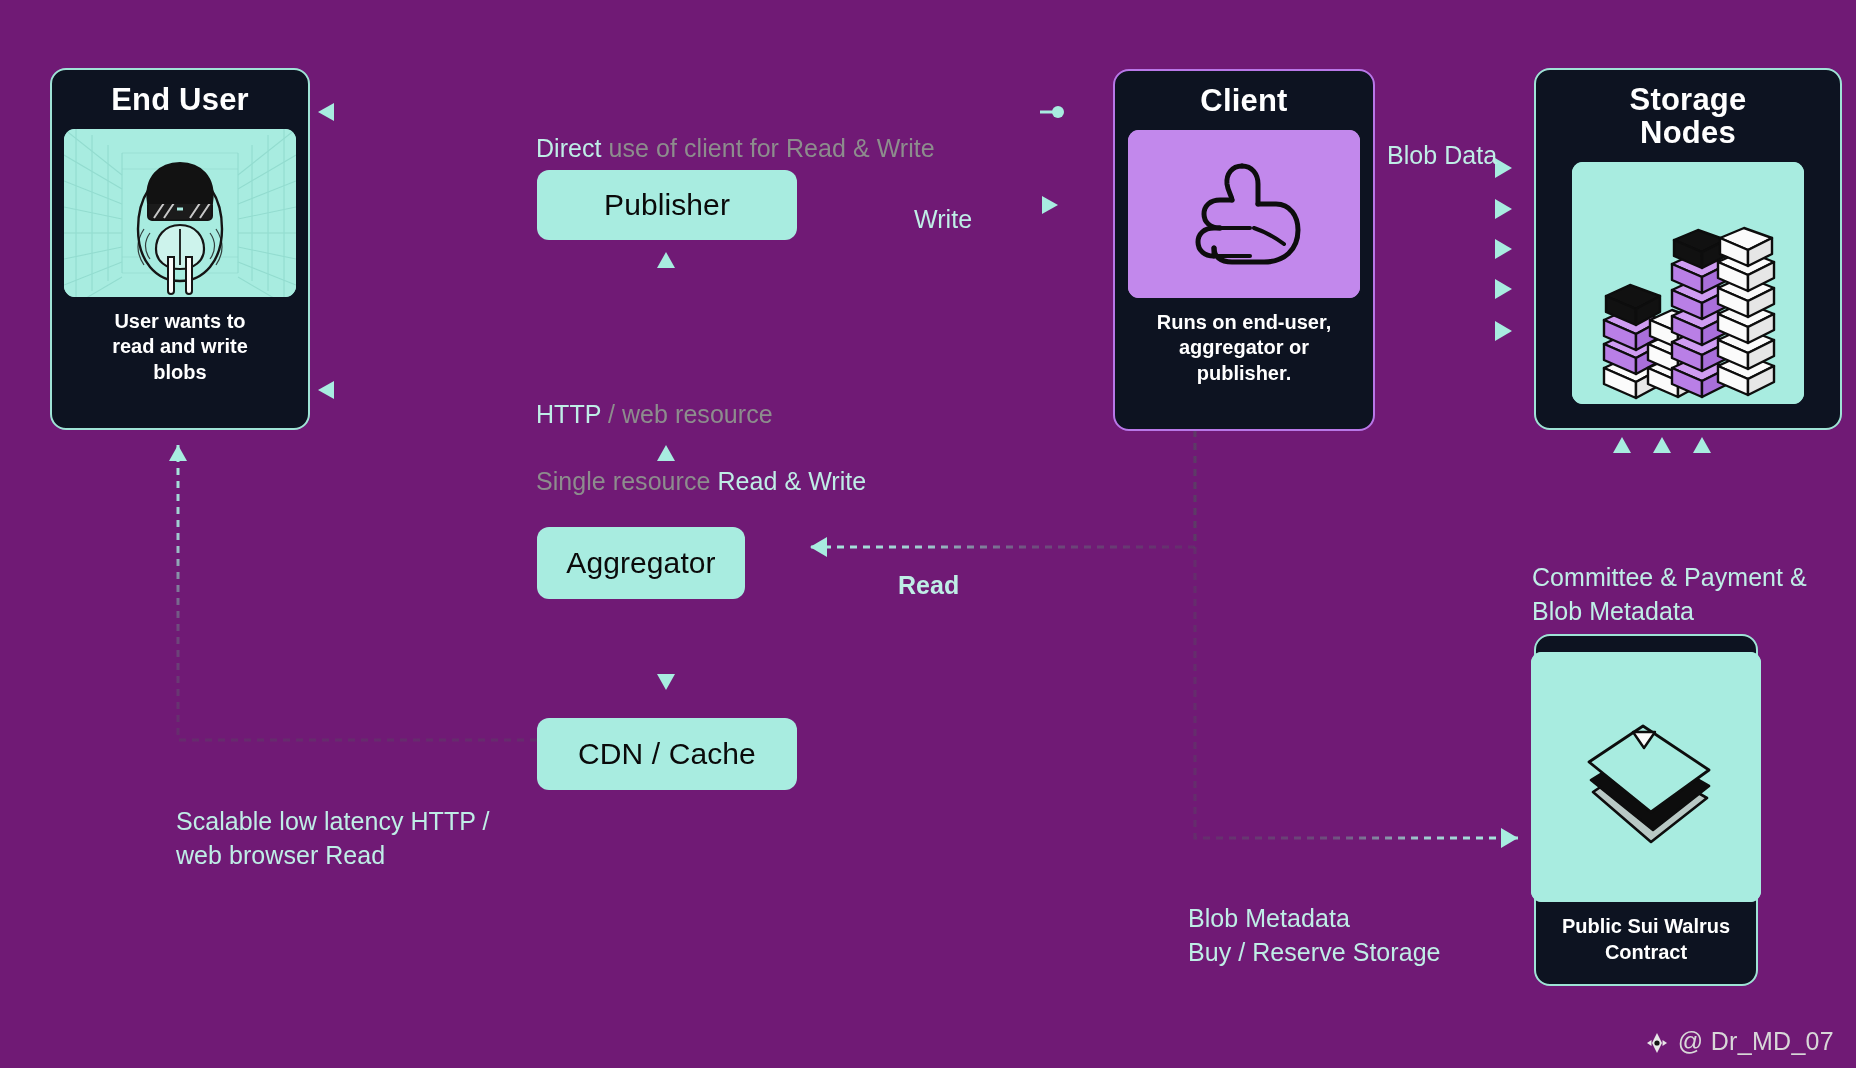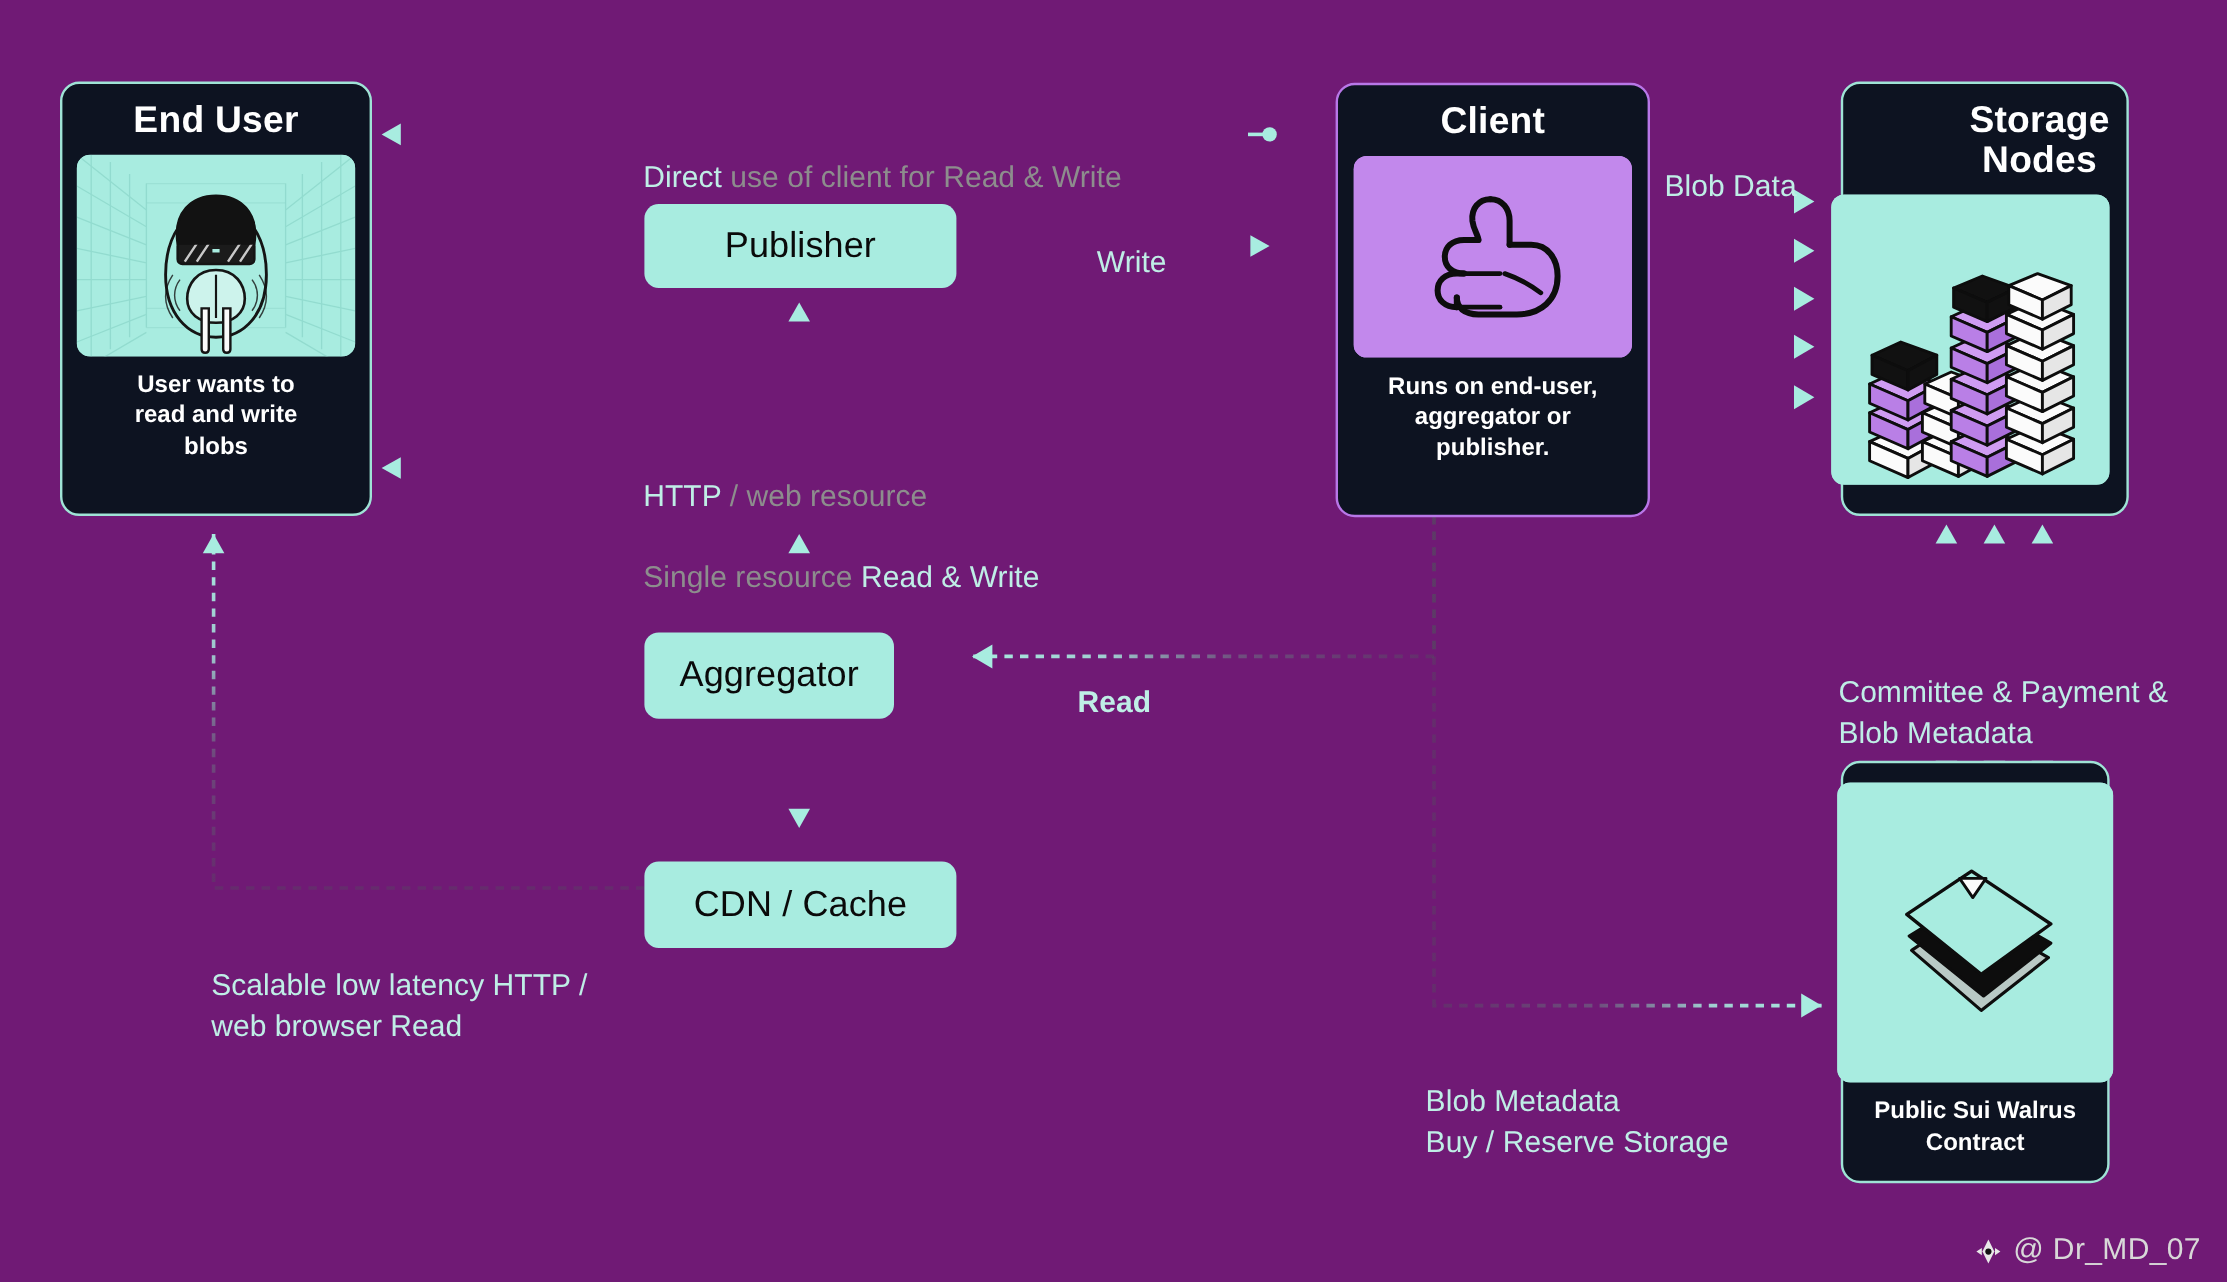--- a/index.html
+++ b/index.html
@@ -268,21 +268,21 @@
         </g>
 
         <path d="M126 98 C 138 102 148 108 156 114" fill="none" stroke="#0d0d0d" stroke-width="4" stroke-linecap="round"></path>
       </svg>
     </div>
     <div class="card-caption">Runs on end-user,
 aggregator or
 publisher.</div>
   </div>
 
-  <div class="card" style="left:1534px; top:68px; width:240px; height:362px;align-items:flex-end;">
+  <div class="card" style="left:1534px; top:68px; width:308px; height:362px;">
     <div class="card-title">Storage
 Nodes</div>
     <div class="card-art" style="width:232px; height:242px;">
       <svg viewBox="0 0 232 242" width="232" height="242">
         <rect width="232" height="242" fill="#a8ece0"></rect>
         <g stroke="#0d0d0d" stroke-width="2.4" stroke-linejoin="round">
 
           <g>
 
             <path d="M32 206 L58 194 L90 206 L64 220 Z" fill="#fbfbfb"></path>

